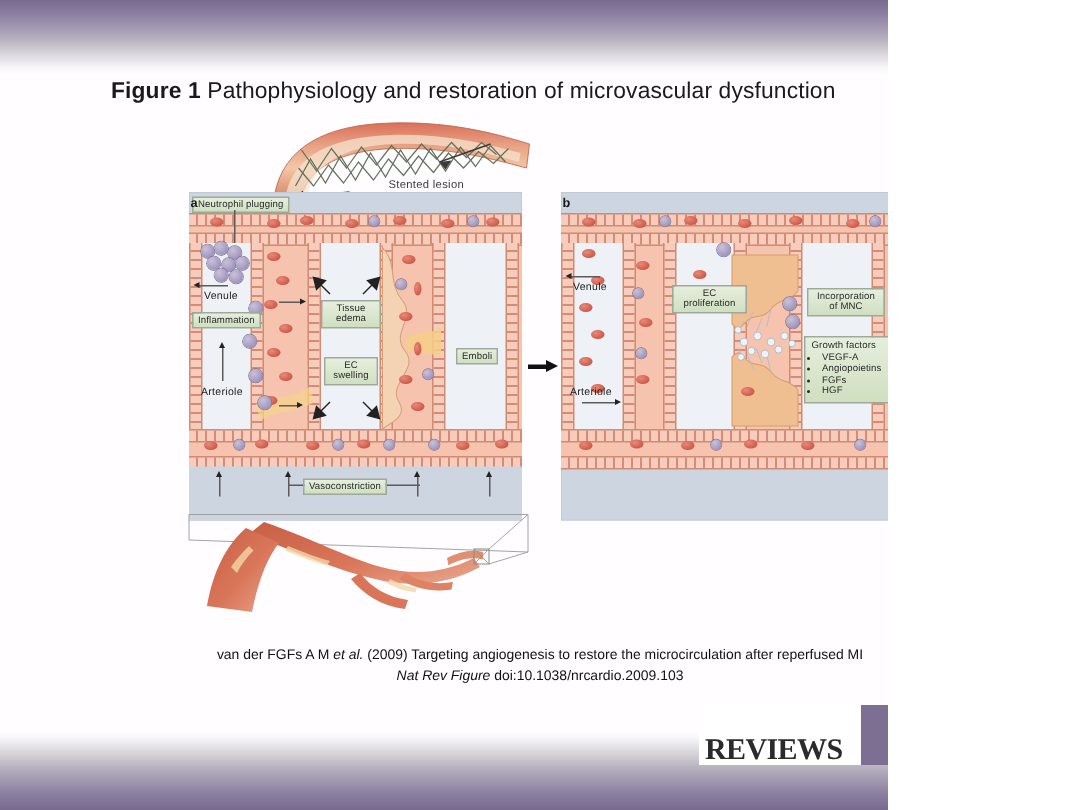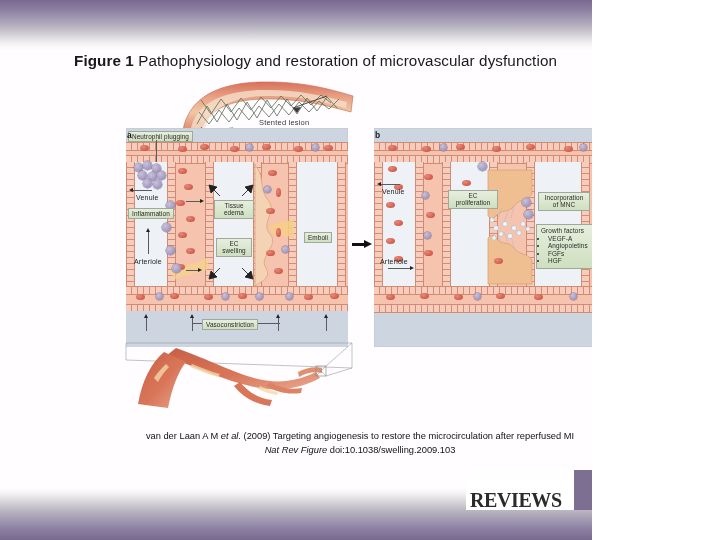--- a/index.html
+++ b/index.html
@@ -411,22 +411,22 @@
         <rect x="196" y="24" width="10" height="10" fill="none" stroke="#8d8d8d" stroke-width="0.7"></rect>
         <line x1="196" y1="24" x2="206" y2="34" stroke="#8d8d8d" stroke-width="0.5"></line>
         <line x1="206" y1="24" x2="196" y2="34" stroke="#8d8d8d" stroke-width="0.5"></line>
         <line x1="206" y1="24" x2="232" y2="1" stroke="#9a9a9a" stroke-width="0.6"></line>
         <line x1="206" y1="34" x2="232" y2="26" stroke="#9a9a9a" stroke-width="0.6"></line>
       </svg>
     </div>
   </div>
 
   <div class="cite">
-    <span>van der Laan A M </span><i>et al.</i><span> (2009) Targeting angiogenesis to restore the microcirculation after reperfused MI</span>
-    <span class="l2"><i>Nat Rev Figure</i><span> doi:10.1038/swelling.2009.103</span></span>
+    <span>van der FGFs A M </span><i>et al.</i><span> (2009) Targeting angiogenesis to restore the microcirculation after reperfused MI</span>
+    <span class="l2"><i>Nat Rev Figure</i><span> doi:10.1038/nrcardio.2009.103</span></span>
   </div>
 
   <div class="logo">
     <div class="block"></div>
     <div class="reviews">REVIEWS</div>
   </div>
 
 </div>
 
 </body></html>

